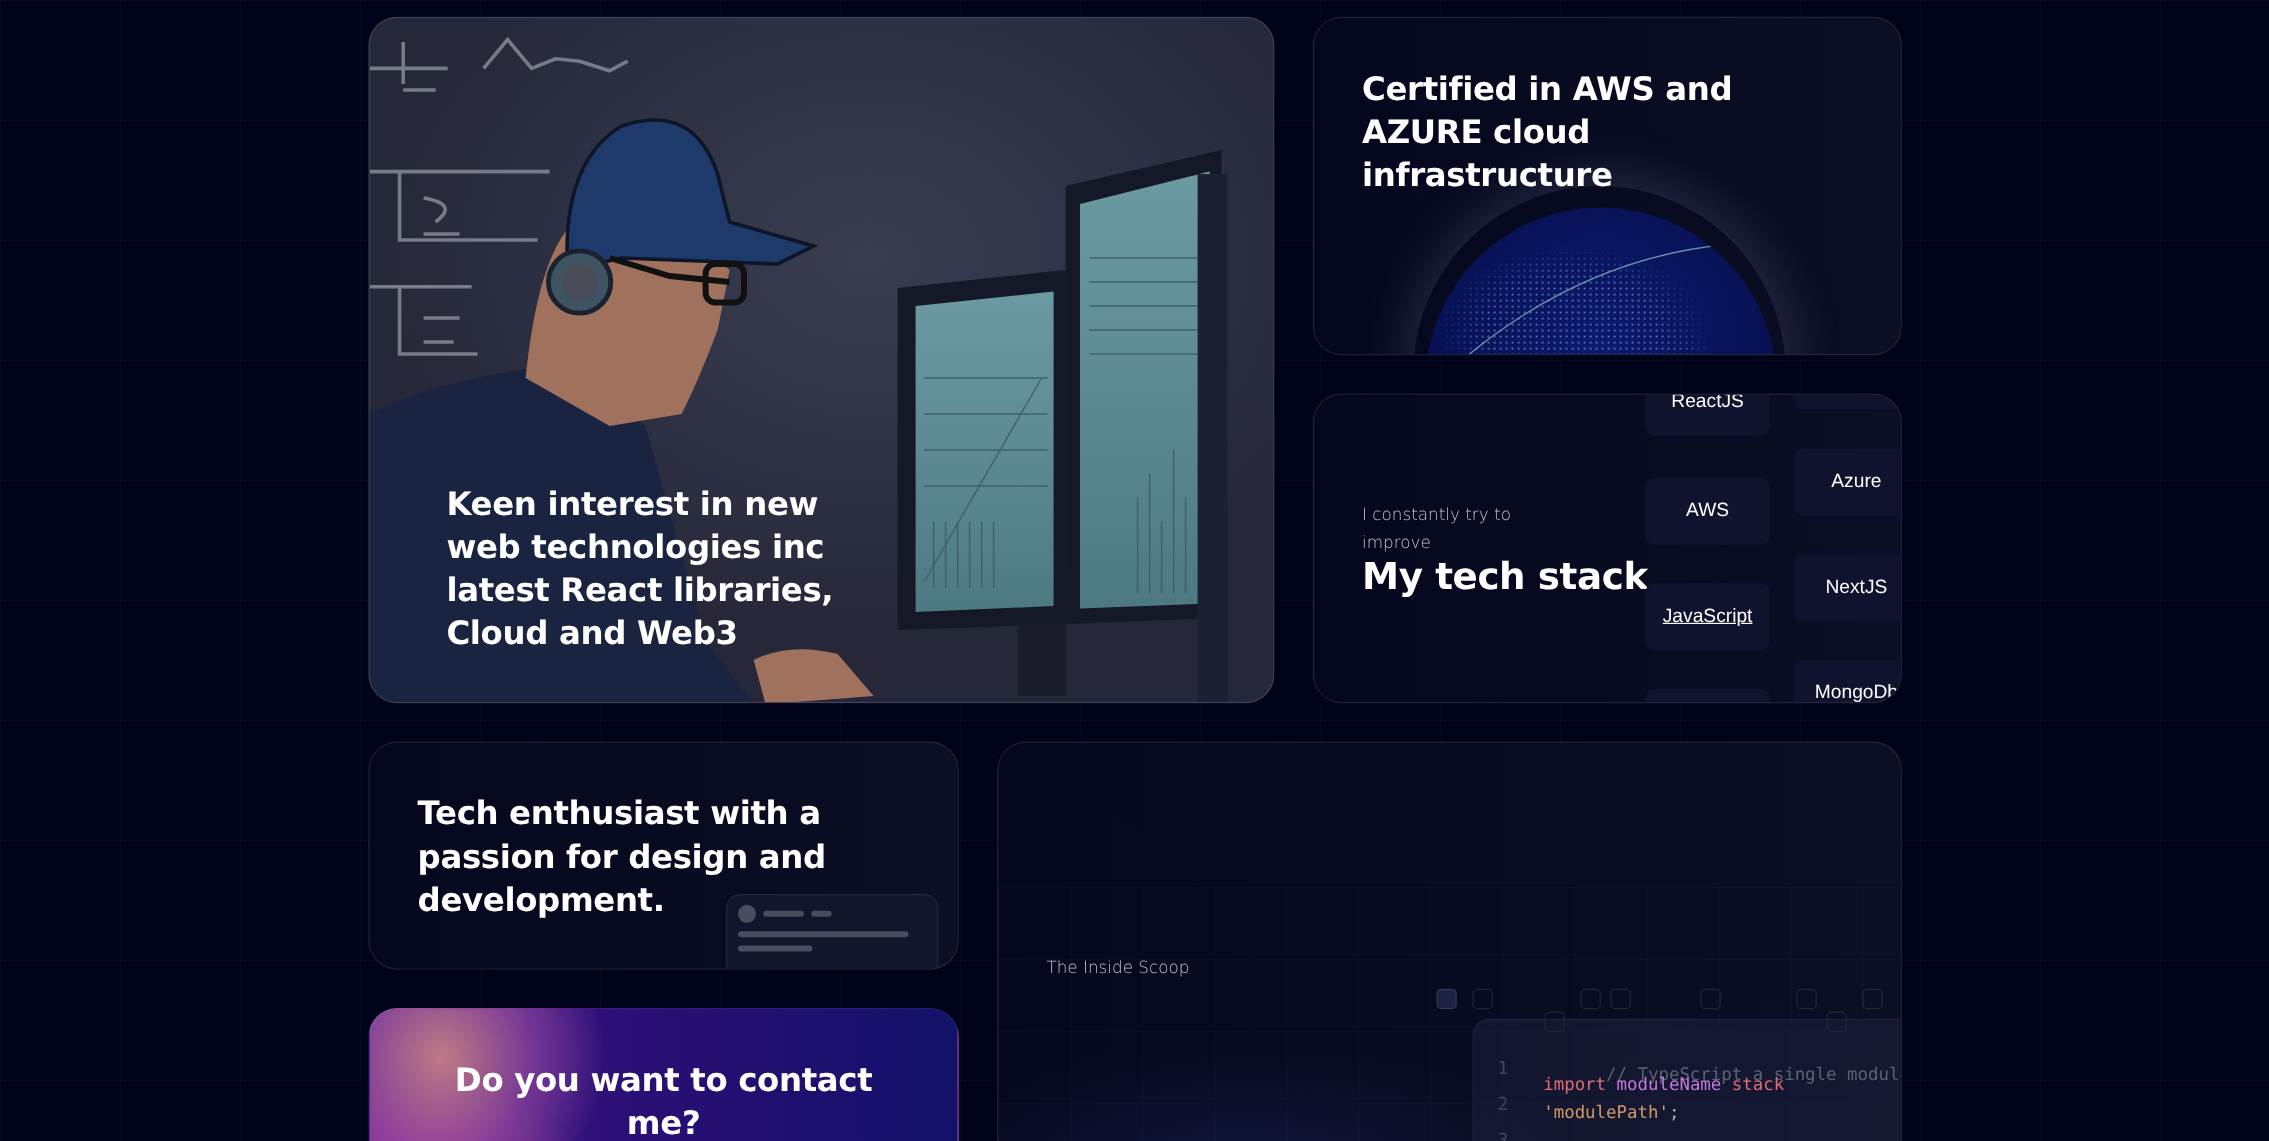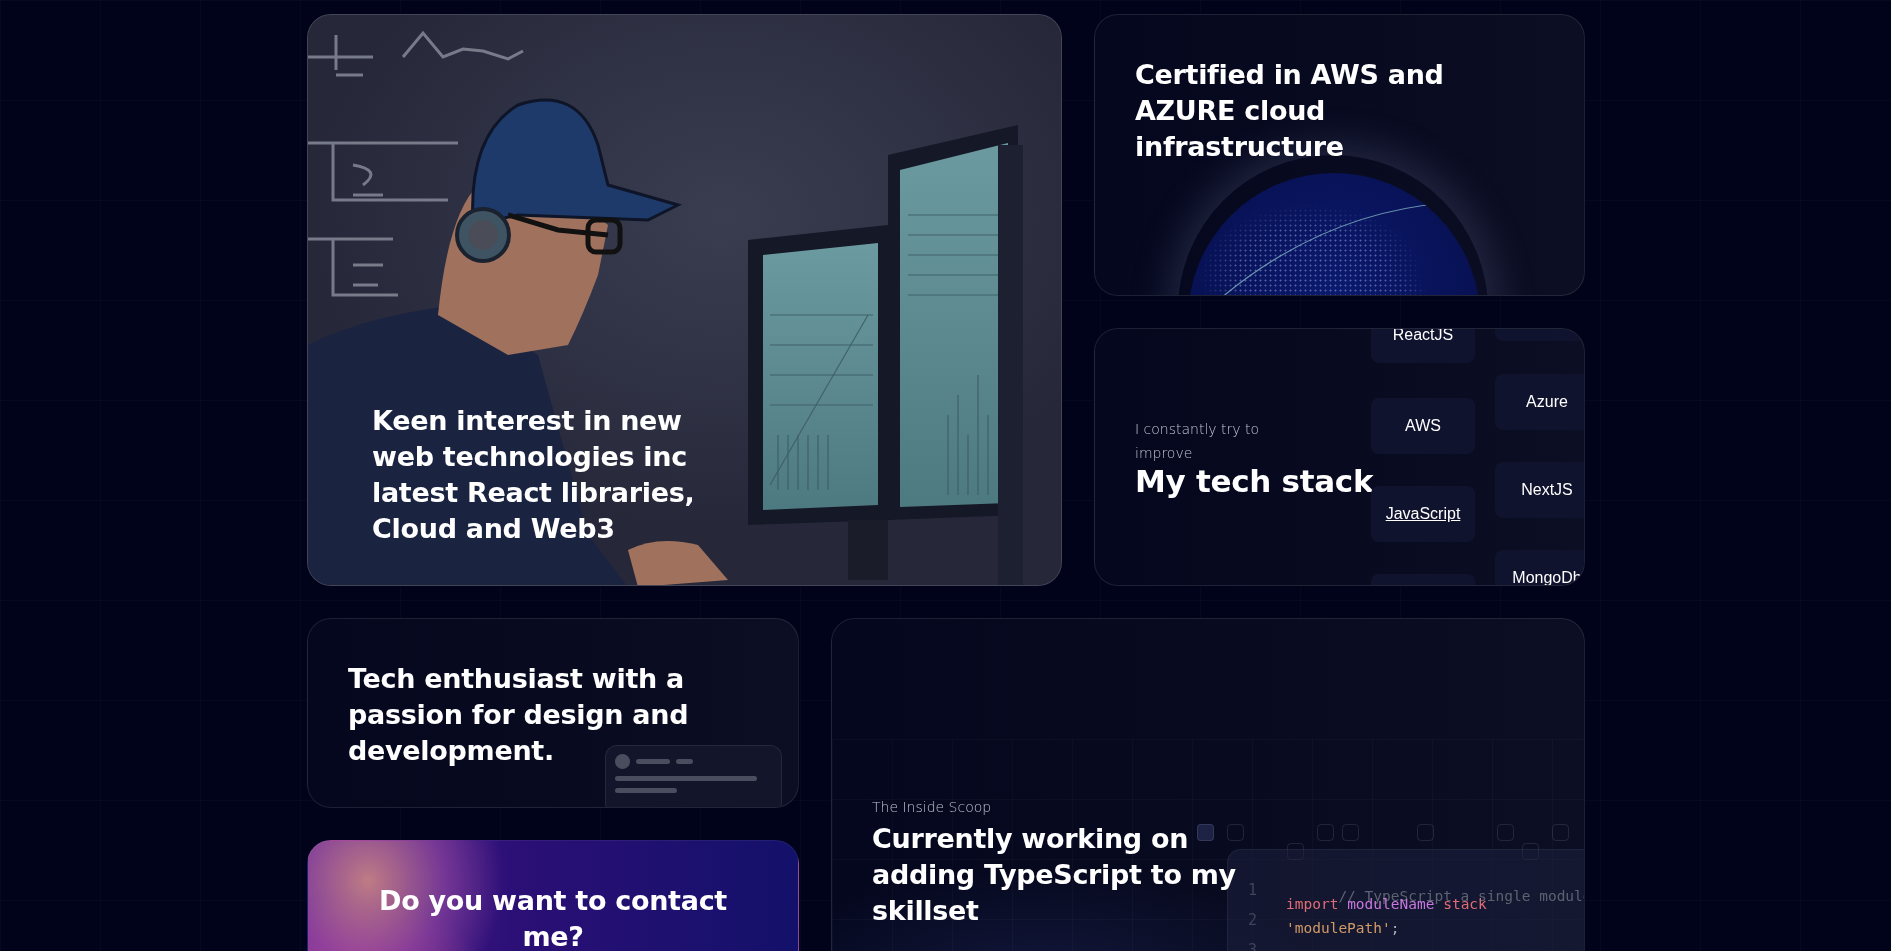--- a/index.html
+++ b/index.html
@@ -260,21 +260,20 @@
   <div class="sq" style="left:395px; top:205px;"></div>
   <div class="sq" style="left:455px; top:224px;"></div>
   <div class="sq" style="left:485px; top:205px;"></div>
   <div class="sq" style="left:510px; top:205px;"></div>
   <div class="sq" style="left:585px; top:205px;"></div>
   <div class="sq" style="left:665px; top:205px;"></div>
   <div class="sq" style="left:690px; top:224px;"></div>
   <div class="sq" style="left:720px; top:205px;"></div>
 
   <div class="subtitle">The Inside Scoop</div>
-  <div class="title">Currently working on adding TypeScript to my skillset</div>
 
   <div class="code">
     <span class="ln" style="top:31px;">1</span>
     <span class="ln" style="top:61px;">2</span>
     <span class="ln" style="top:91px;">3</span>
 
     <div class="cl" style="top:22px;">
       <span class="tok-comment">// TypeScript a single module</span>
     </div>
     <div class="cl" style="top:46px;"><span class="tok-kw">import</span> <span class="tok-id">moduleName</span> <span class="tok-kw">stack</span></div>

